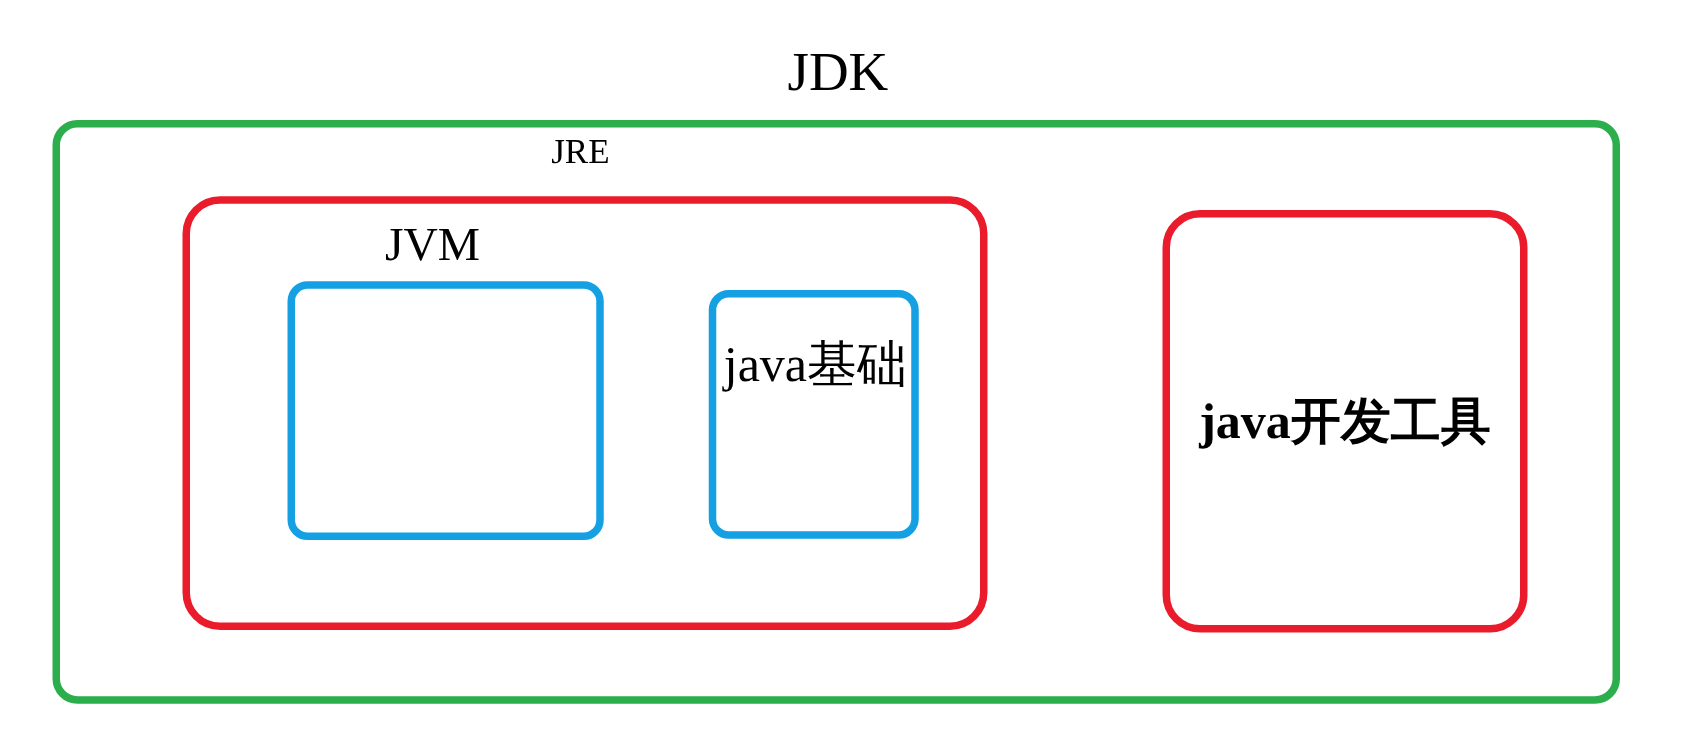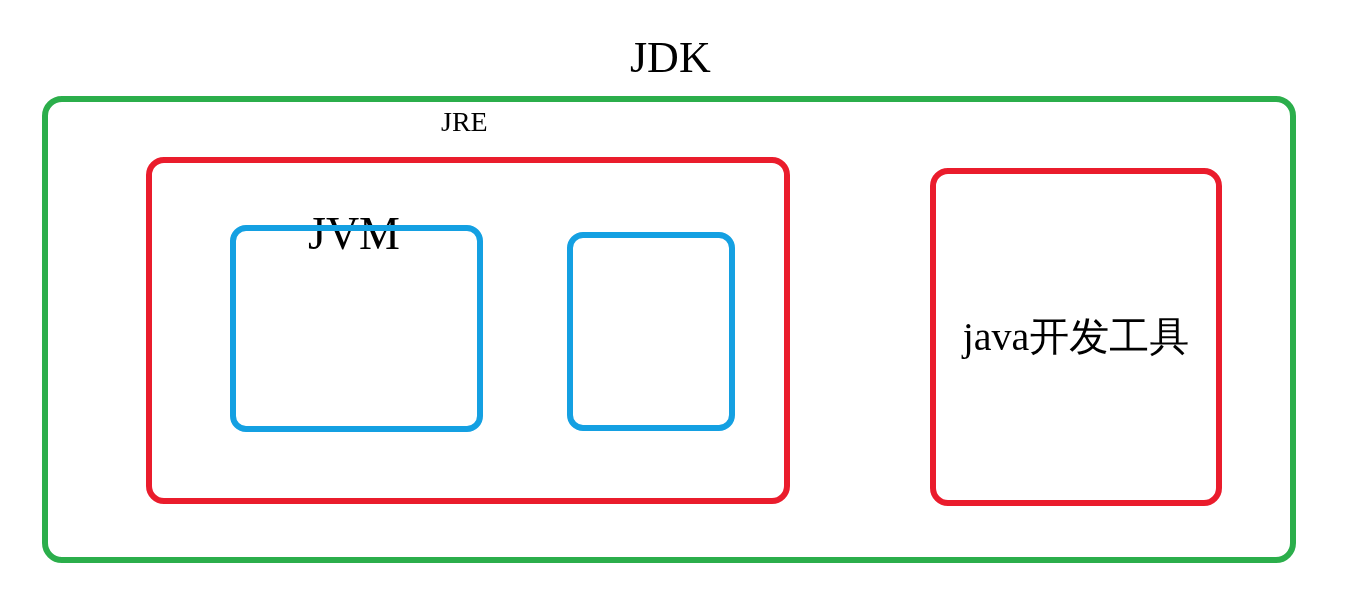--- a/index.html
+++ b/index.html
@@ -20,21 +20,22 @@
     position: absolute;
     background: transparent;
     box-sizing: border-box;
   }
   .box.green {
     border: 6px solid #2bae4b;
     border-radius: 20px;
   }
   .box.red {
     border: 6px solid #ea1c2c;
-    border-radius: 18px;
+    border-radius: 30px;
+    font-weight: bold;
   }
   .box.blue {
     border: 6px solid #14a0e2;
     border-radius: 16px;
   }
   .lbl {
     position: absolute;
     white-space: nowrap;
     line-height: 1;
     color: #000000;
@@ -46,22 +47,21 @@
     margin-left: 32px;
   }
   .lbl-jre {
     left: 441px;
     top: 108px;
     font-size: 28px;
   }
   .lbl-jvm {
     left: 308px;
     top: 177px;
-    font-size: 46px;
-    margin-top: 34px;
+    font-size: 38px;
   }
   
   .jdk-box {
     left: 42px;
     top: 96px;
     width: 1254px;
     height: 467px;
   }
   
   .jre-box {
@@ -116,19 +116,20 @@
 
   <div class="lbl lbl-jre">JRE</div>
 
   <div class="box red jre-box"></div>
 
   <div class="lbl lbl-jvm">JVM</div>
 
   <div class="box blue jvm-box"></div>
 
   <div class="box blue classlib-box">
+    <div class="line">java基础</div>
   </div>
 
   <div class="box red devtools-box">
     <span>java开发工具</span>
   </div>
 
 </div>
 
 </body></html>

